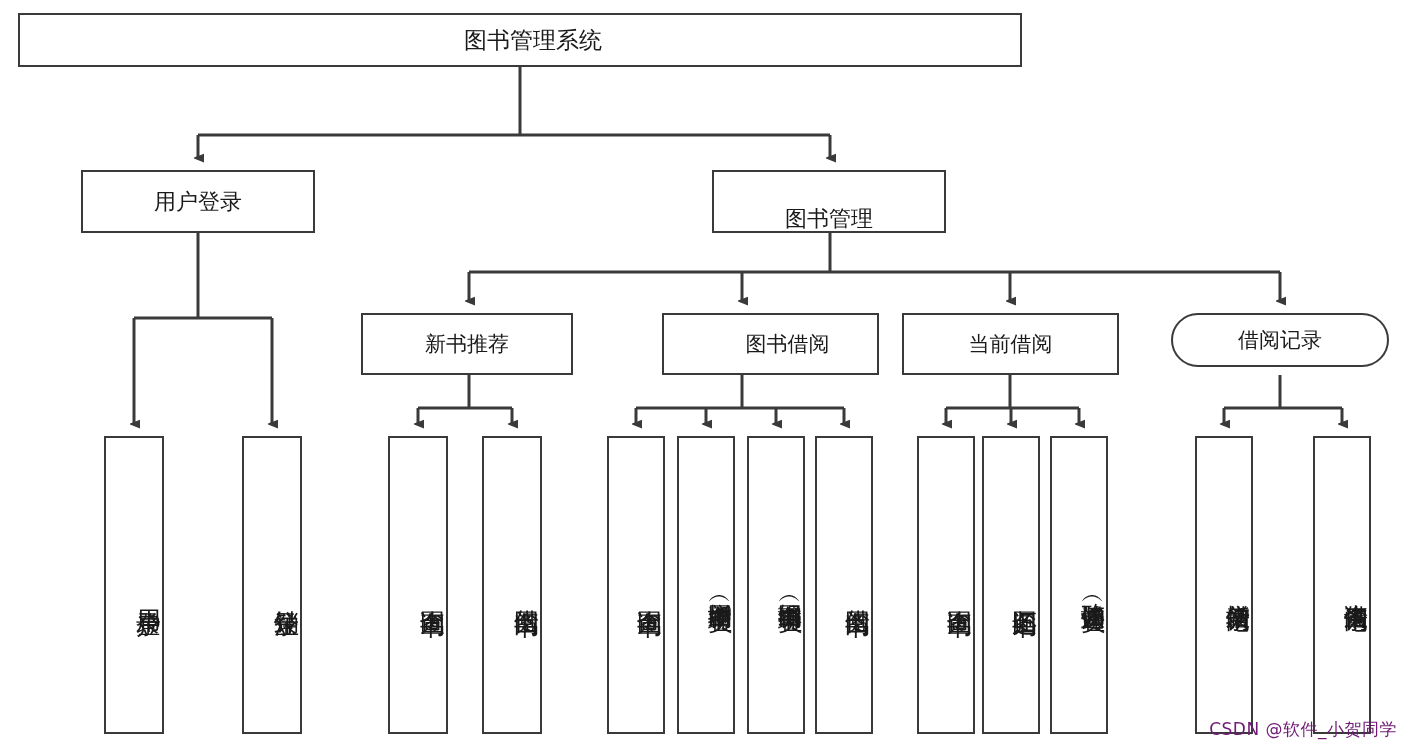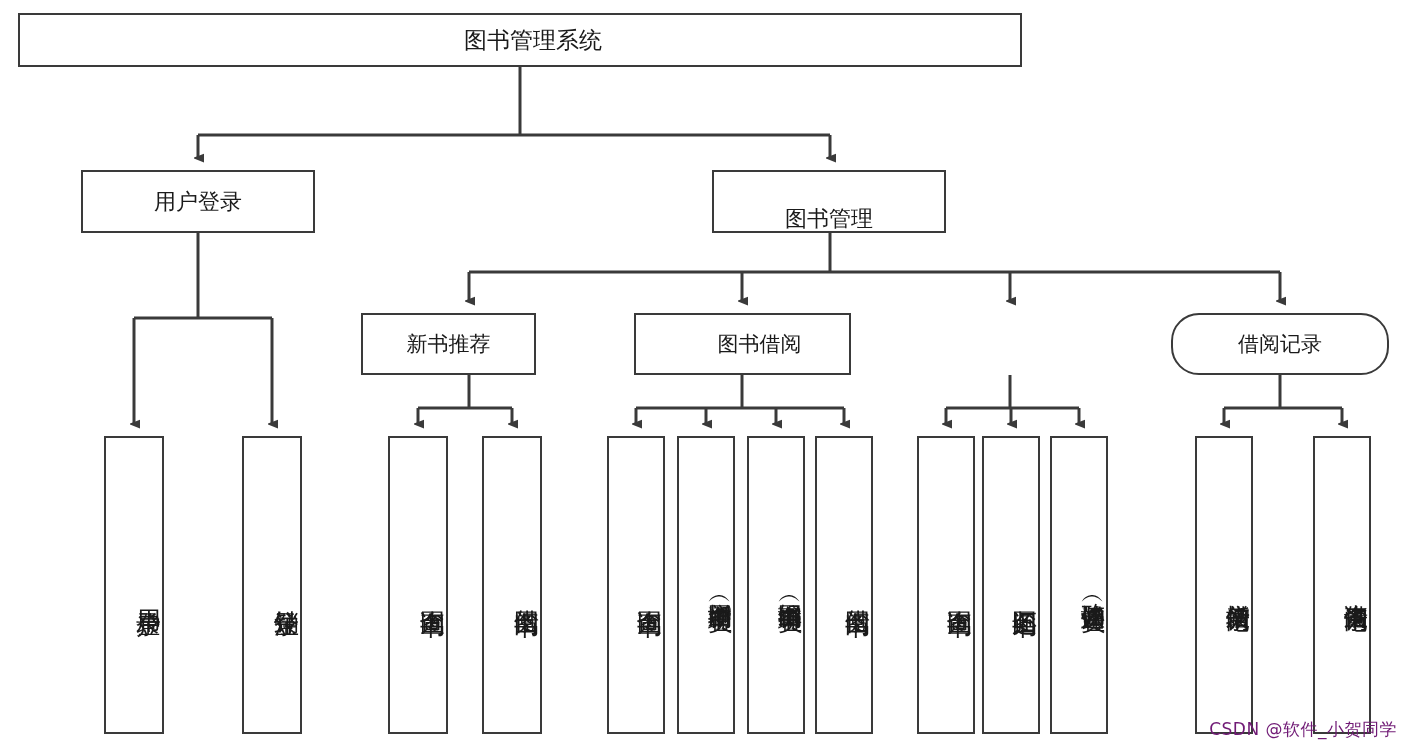--- a/index.html
+++ b/index.html
@@ -134,27 +134,30 @@
     <span>图书管理系统</span>
   </div>
 
   <div class="node level2" style="left:81px; top:170px; width:234px; height:63px;">
     <span>用户登录</span>
   </div>
   <div class="node level2" style="left:712px; top:170px; width:234px; height:63px;align-items:flex-end;">
     <span>图书管理</span>
   </div>
 
-  <div class="node level3" style="left:361px; top:313px; width:175px; height:62px;">
+  <div class="node level3" style="left:361px; top:313px; width:212px; height:62px;">
     <span>新书推荐</span>
   </div>
-  <div class="node level3" style="left:634px; top:313px; width:217px; height:62px;padding-left:34px;">
+  <div class="node level3" style="left:662px; top:313px; width:217px; height:62px;padding-left:34px;">
     <span>图书借阅</span>
   </div>
-  <div class="node level3" style="left:1171px; top:313px; width:218px; height:62px;border-radius:28px;">
+  <div class="node level3" style="left:902px; top:313px; width:217px; height:62px;">
+    <span>当前借阅</span>
+  </div>
+  <div class="node level3" style="left:1171px; top:313px; width:218px; height:54px;border-radius:28px;">
     <span>借阅记录</span>
   </div>
 
   <div class="node leaf" style="left:104px; top:436px; width:60px; height:298px;">
     <span class="leaf-text">用户登录</span>
   </div>
   <div class="node leaf" style="left:242px; top:436px; width:60px; height:298px;">
     <span class="leaf-text">注销登录</span>
   </div>
 

